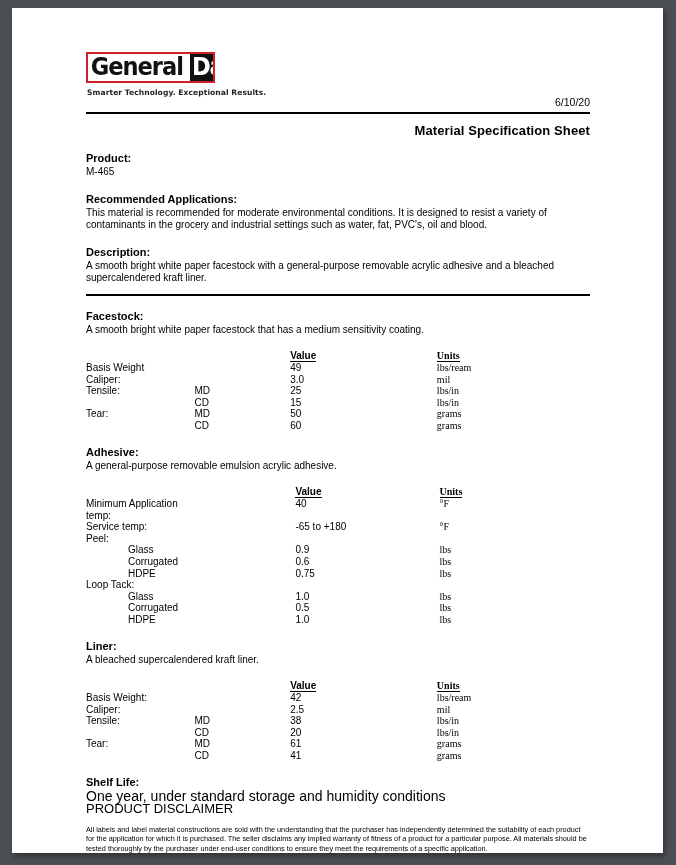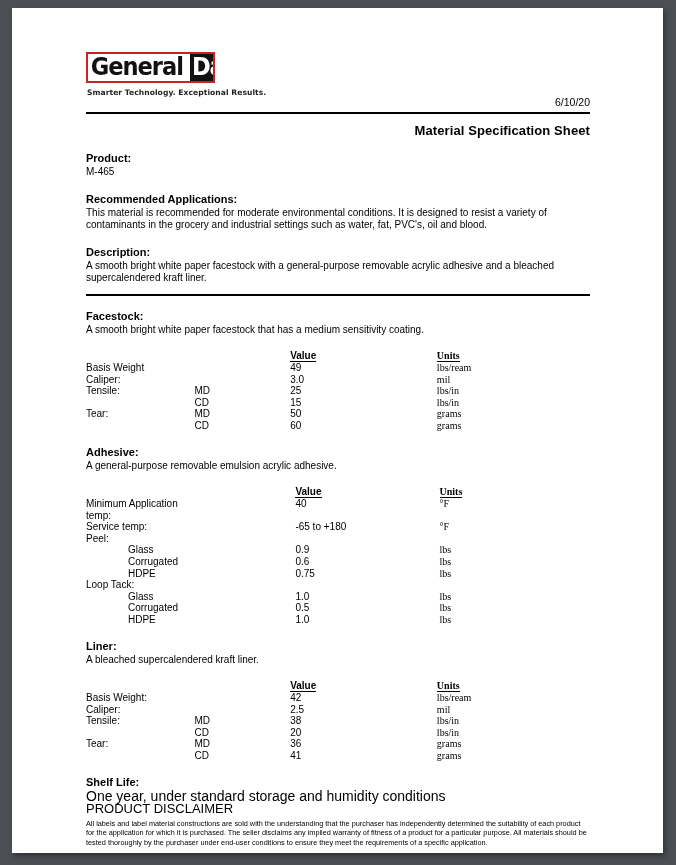--- a/index.html
+++ b/index.html
@@ -188,21 +188,21 @@
   .disclaimer-title {
     font-size: 13px;
     color: #000000;
     margin-top: 1px;
     line-height: 9.5px;
   }
   .disclaimer-body {
     font-size: 7.3px;
     color: #000000;
     line-height: 9.2px;
-    margin-top: 6px;
+    margin-top: 12px;
   }
 
   
   .seal-wrap {
     margin-top: 24px;
     display: flex;
     justify-content: center;
   }
   .seal {
     position: relative;
@@ -412,21 +412,21 @@
             </tr>
             <tr>
               <td class="col-label"></td>
               <td class="col-dir">CD</td>
               <td class="col-value">20</td>
               <td class="col-units">lbs/in</td>
             </tr>
             <tr>
               <td class="col-label">Tear:</td>
               <td class="col-dir">MD</td>
-              <td class="col-value">36</td>
+              <td class="col-value">61</td>
               <td class="col-units">grams</td>
             </tr>
             <tr>
               <td class="col-label"></td>
               <td class="col-dir">CD</td>
               <td class="col-value">41</td>
               <td class="col-units">grams</td>
             </tr>
           </tbody>
       </table>

